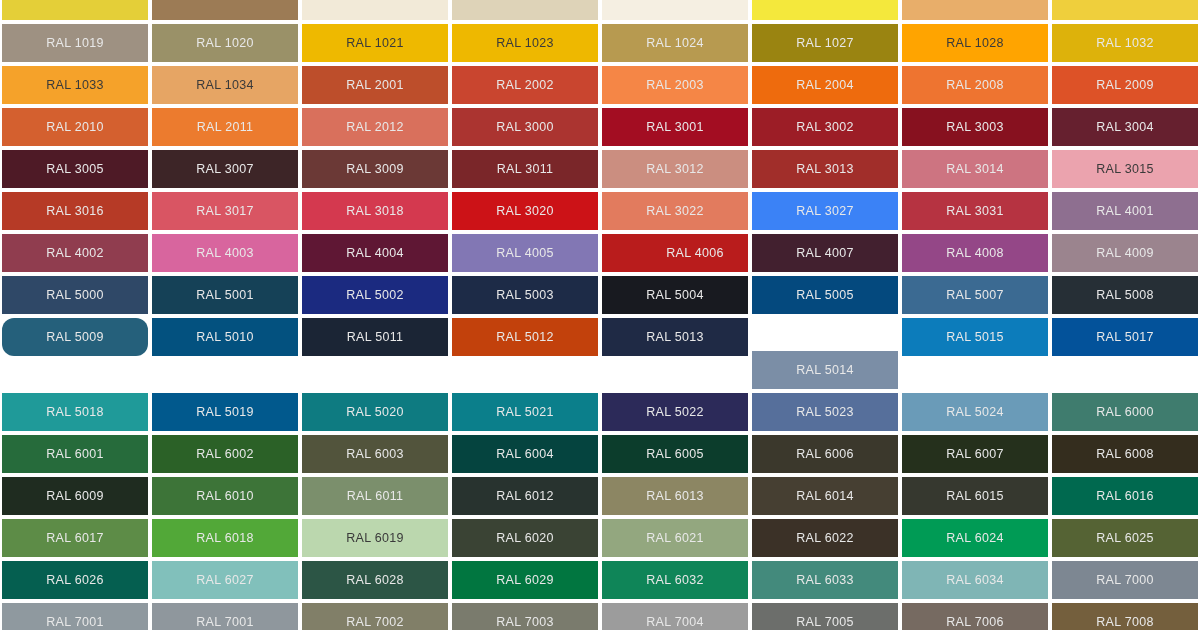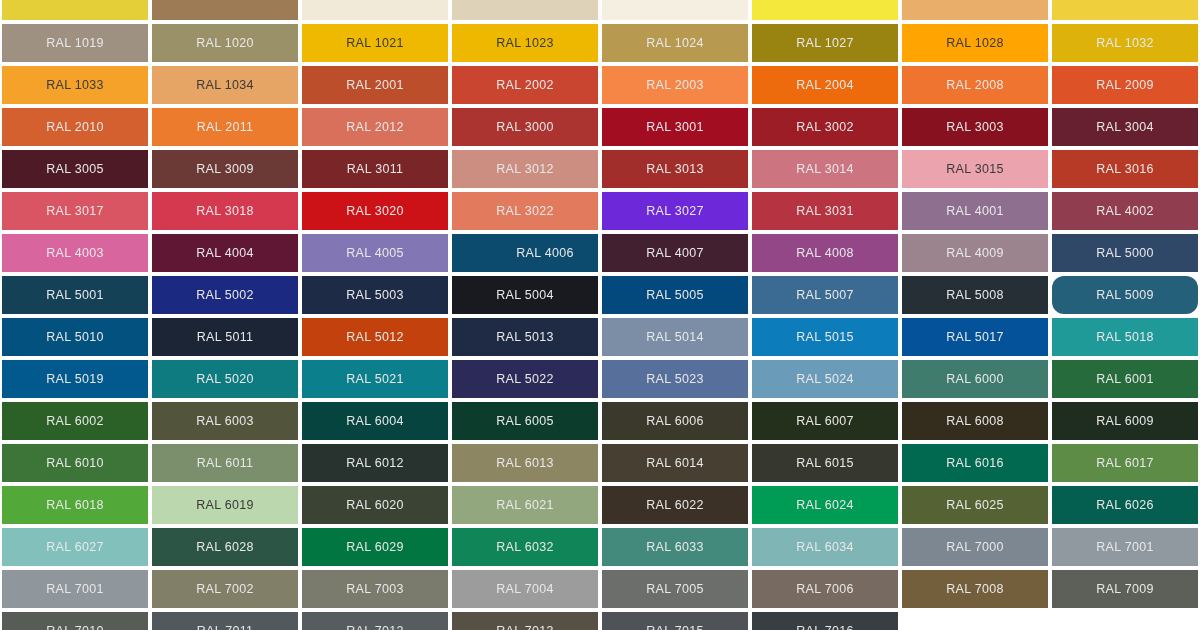--- a/index.html
+++ b/index.html
@@ -155,20 +155,23 @@
       </div>
       <div class="swatch" style="background: rgb(135, 17, 31);">
         <span class="swatch-label lt">RAL 3003</span>
       </div>
       <div class="swatch" style="background: rgb(102, 32, 47);">
         <span class="swatch-label lt">RAL 3004</span>
       </div>
       <div class="swatch" style="background: rgb(78, 26, 38);">
         <span class="swatch-label lt">RAL 3005</span>
       </div>
+      <div class="swatch" style="background: rgb(61, 37, 39);">
+        <span class="swatch-label lt">RAL 3007</span>
+      </div>
       <div class="swatch" style="background: rgb(107, 57, 54);">
         <span class="swatch-label lt">RAL 3009</span>
       </div>
       <div class="swatch" style="background: rgb(122, 38, 41);">
         <span class="swatch-label lt">RAL 3011</span>
       </div>
       <div class="swatch" style="background: rgb(203, 142, 128);">
         <span class="swatch-label lt">RAL 3012</span>
       </div>
       <div class="swatch" style="background: rgb(161, 46, 42);">
@@ -188,42 +191,42 @@
       </div>
       <div class="swatch" style="background: rgb(212, 57, 79);">
         <span class="swatch-label lt">RAL 3018</span>
       </div>
       <div class="swatch" style="background: rgb(204, 18, 23);">
         <span class="swatch-label lt">RAL 3020</span>
       </div>
       <div class="swatch" style="background: rgb(226, 123, 94);">
         <span class="swatch-label lt">RAL 3022</span>
       </div>
-      <div class="swatch" style="background: #6d28d9;">
+      <div class="swatch" style="background: #3b82f6;">
         <span class="swatch-label lt">RAL 3027</span>
       </div>
       <div class="swatch" style="background: rgb(182, 51, 65);">
         <span class="swatch-label lt">RAL 3031</span>
       </div>
       <div class="swatch" style="background: rgb(142, 111, 144);">
         <span class="swatch-label lt">RAL 4001</span>
       </div>
       <div class="swatch" style="background: rgb(144, 61, 79);">
         <span class="swatch-label lt">RAL 4002</span>
       </div>
       <div class="swatch" style="background: rgb(216, 101, 158);">
         <span class="swatch-label lt">RAL 4003</span>
       </div>
       <div class="swatch" style="background: rgb(95, 23, 52);">
         <span class="swatch-label lt">RAL 4004</span>
       </div>
       <div class="swatch" style="background: rgb(130, 119, 180);">
         <span class="swatch-label lt">RAL 4005</span>
       </div>
-      <div class="swatch" style="background: #0c4a6e; padding-left: 40px;">
+      <div class="swatch" style="background: #b91c1c; padding-left: 40px;">
         <span class="swatch-label lt">RAL 4006</span>
       </div>
       <div class="swatch" style="background: rgb(66, 32, 47);">
         <span class="swatch-label lt">RAL 4007</span>
       </div>
       <div class="swatch" style="background: rgb(148, 71, 135);">
         <span class="swatch-label lt">RAL 4008</span>
       </div>
       <div class="swatch" style="background: rgb(155, 132, 142);">
         <span class="swatch-label lt">RAL 4009</span>
@@ -260,21 +263,21 @@
       </div>
       <div class="swatch" style="background: rgb(27, 37, 53);">
         <span class="swatch-label lt">RAL 5011</span>
       </div>
       <div class="swatch" style="background: #c2410c;">
         <span class="swatch-label lt">RAL 5012</span>
       </div>
       <div class="swatch" style="background: rgb(31, 42, 69);">
         <span class="swatch-label lt">RAL 5013</span>
       </div>
-      <div class="swatch" style="background: rgb(123, 142, 166);">
+      <div class="swatch" style="background: rgb(123, 142, 166); margin-top: 33px;">
         <span class="swatch-label lt">RAL 5014</span>
       </div>
       <div class="swatch" style="background: rgb(12, 124, 187);">
         <span class="swatch-label lt">RAL 5015</span>
       </div>
       <div class="swatch" style="background: rgb(3, 82, 154);">
         <span class="swatch-label lt">RAL 5017</span>
       </div>
       <div class="swatch" style="background: rgb(31, 154, 153);">
         <span class="swatch-label lt">RAL 5018</span>

